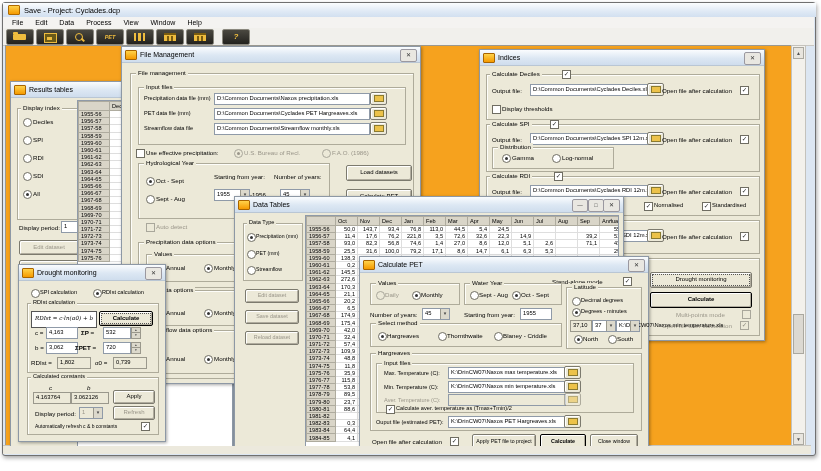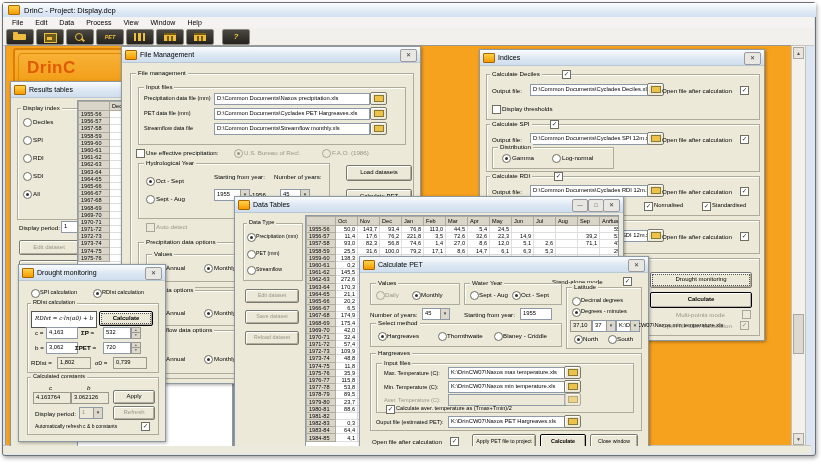--- a/index.html
+++ b/index.html
@@ -84,21 +84,21 @@
   .rtg th:nth-child(3),.rtg td:nth-child(3){min-width:96px;max-width:96px}
   .formula{position:absolute;background:#fff;border:1px solid #555;font-family:"DejaVu Serif",serif;font-style:italic;font-size:5.6px;text-align:center;padding-top:3px}
   .b{font-weight:bold}
 </style>
 </head>
 <body>
 
 <div class="a appframe"></div>
 <div class="a apptitle">
   <span class="appicon"></span>
-  <span>DrinC - Project: Display.dcp</span>
+  <span>Save - Project: Cyclades.dcp</span>
 </div>
 <div class="a menubar">
   <span class="mi">File</span>
   <span class="mi">Edit</span>
   <span class="mi">Data</span>
   <span class="mi">Process</span>
   <span class="mi">View</span>
   <span class="mi">Window</span>
   <span class="mi">Help</span>
 </div>
@@ -124,23 +124,20 @@
   <span class="tbtn">
       <i class="i-grid"></i>
     </span>
   <span class="tbtn gap">
       <i class="i-help">?</i>
     </span>
 </div>
 
 <div class="a mdi">
 
-  <div class="a logo">
-    <div class="inner">DrinC</div>
-  </div>
 
   <div class="win" style="left:4px;top:35px;width:222px;height:366px;z-index:1">
     <div class="tb">
       <span class="wicon"></span>
       <span class="wtitle">Results tables</span>
     </div>
     <span class="wclose">✕</span>
     <div class="g" style="left:6px;top:26px;width:62px;height:110px"></div>
     <span class="glb" style="left:10px;top:22px">Display index</span>
     <span class="rad" style="left:12px;top:36px"></span>

